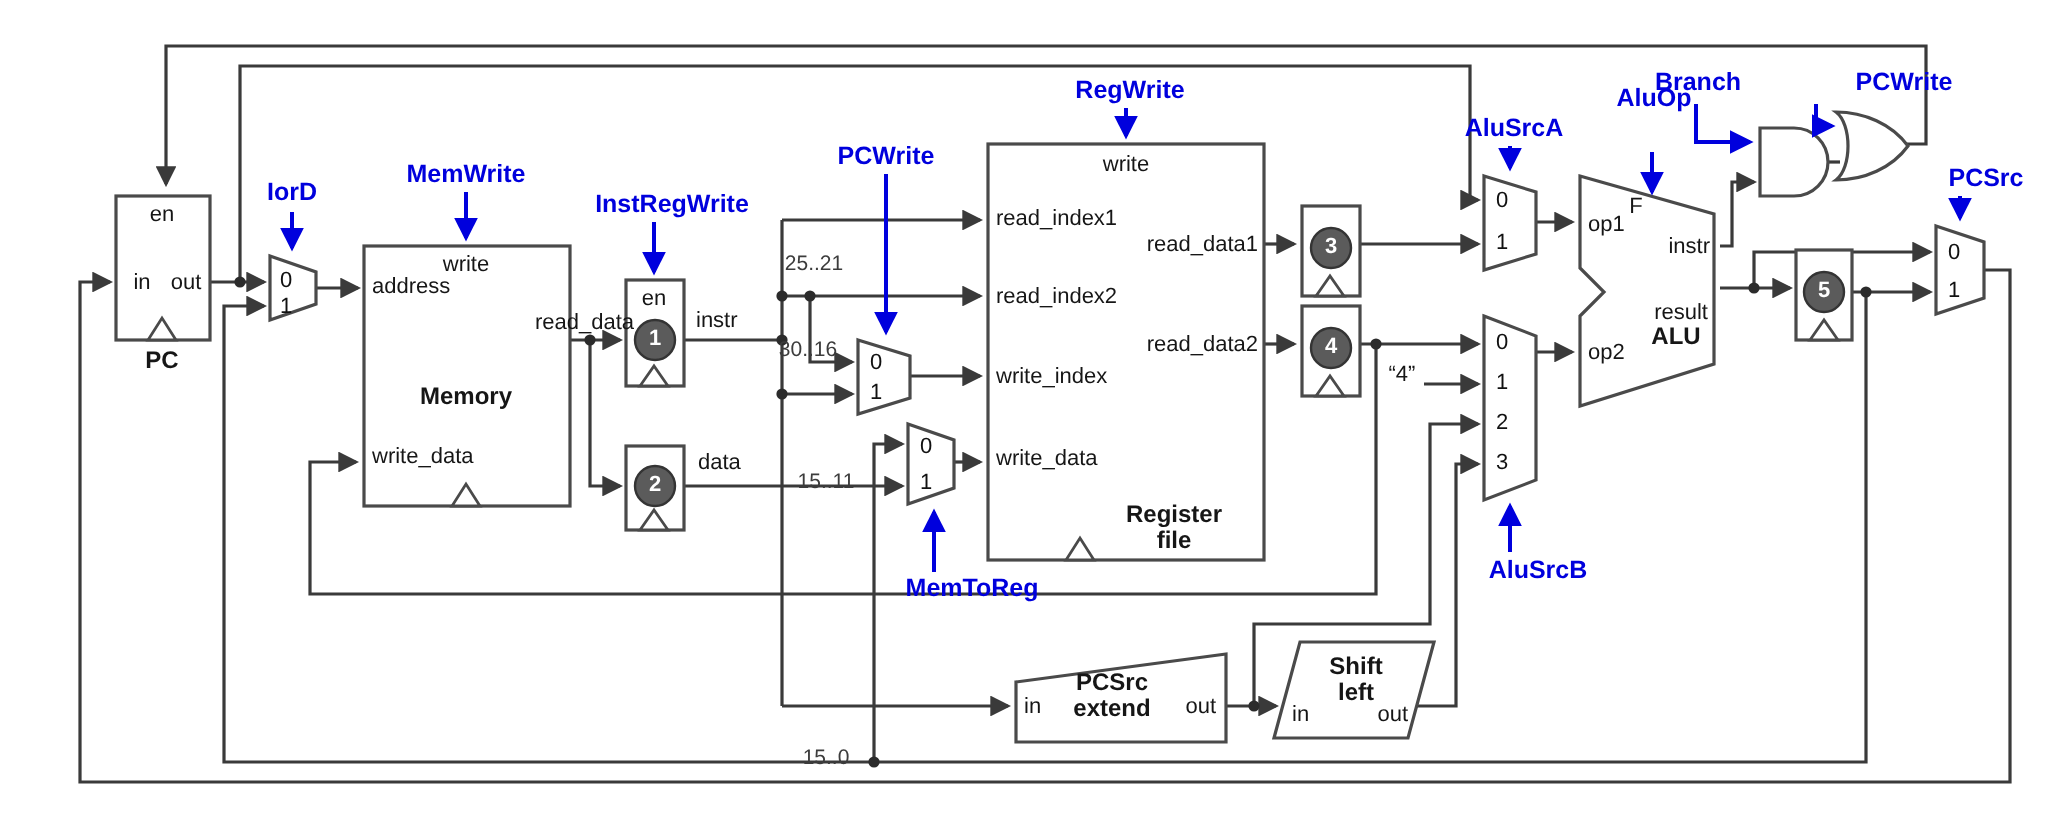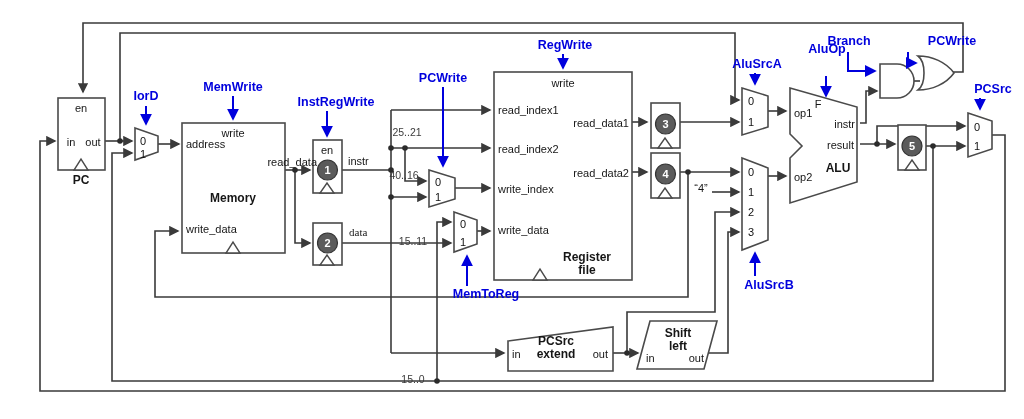--- a/index.html
+++ b/index.html
@@ -177,44 +177,44 @@
 <div class="lbl lab-l" style="left:498px;top:149px;">read_index2</div>
 <div class="lbl lab-r" style="left:629px;top:173px;">read_data2</div>
 <div class="lbl lab-l" style="left:498px;top:189px;">write_index</div>
 <div class="lbl lab-l" style="left:498px;top:230px;">write_data</div>
 <div class="lbl bold" style="left:587px;top:257px;">Register</div>
 <div class="lbl bold" style="left:587px;top:270px;">file</div>
 
 <div class="lbl lab-l" style="left:794px;top:113px;">op1</div>
 <div class="lbl" style="left:818px;top:104px;">F</div>
 <div class="lbl lab-r" style="left:855px;top:124px;">instr</div>
-<div class="lbl lab-r" style="left:854px;top:145px;">result</div>
+<div class="lbl lab-r" style="left:854px;top:157px;">result</div>
 <div class="lbl bold" style="left:838px;top:168px;">ALU</div>
 <div class="lbl lab-l" style="left:794px;top:177px;">op2</div>
 
 <div class="lbl lab-l" style="left:512px;top:354px;">in</div>
 <div class="lbl bold" style="left:556px;top:341px;">PCSrc</div>
 <div class="lbl bold" style="left:556px;top:354px;">extend</div>
 <div class="lbl lab-r" style="left:608px;top:354px;">out</div>
 <div class="lbl bold" style="left:678px;top:333px;">Shift</div>
 <div class="lbl bold" style="left:678px;top:346px;">left</div>
 <div class="lbl lab-l" style="left:646px;top:358px;">in</div>
 <div class="lbl lab-r" style="left:704px;top:358px;">out</div>
 
 <div class="lbl" style="left:327px;top:150px;">en</div>
 <div class="lbl circ" style="left:327.5px;top:170px;">1</div>
 <div class="lbl circ" style="left:327.5px;top:243px;">2</div>
 <div class="lbl circ" style="left:665.5px;top:124px;">3</div>
 <div class="lbl circ" style="left:665.5px;top:174px;">4</div>
 <div class="lbl circ" style="left:912px;top:146px;">5</div>
 <div class="lbl lab-l" style="left:348px;top:161px;">instr</div>
-<div class="lbl lab-l" style="left:349px;top:232px;font-family:Liberation Serif, serif;">data</div>
+<div class="lbl lab-l" style="left:349px;top:232px;">data</div>
 
 <div class="lbl bits" style="left:407px;top:97px;">25..21</div>
-<div class="lbl bits" style="left:404px;top:140px;">40..16</div>
+<div class="lbl bits" style="left:404px;top:140px;">30..16</div>
 <div class="lbl bits" style="left:413px;top:206px;">15..11</div>
 <div class="lbl bits" style="left:413px;top:344px;">15..0</div>
 
 <div class="lbl" style="left:701px;top:188px;">“4”</div>
 
 <div class="lbl digit" style="left:143px;top:141px;">0</div>
 <div class="lbl digit" style="left:143px;top:154px;">1</div>
 <div class="lbl digit" style="left:438px;top:182px;">0</div>
 <div class="lbl digit" style="left:438px;top:197px;">1</div>
 <div class="lbl digit" style="left:463px;top:224px;">0</div>

